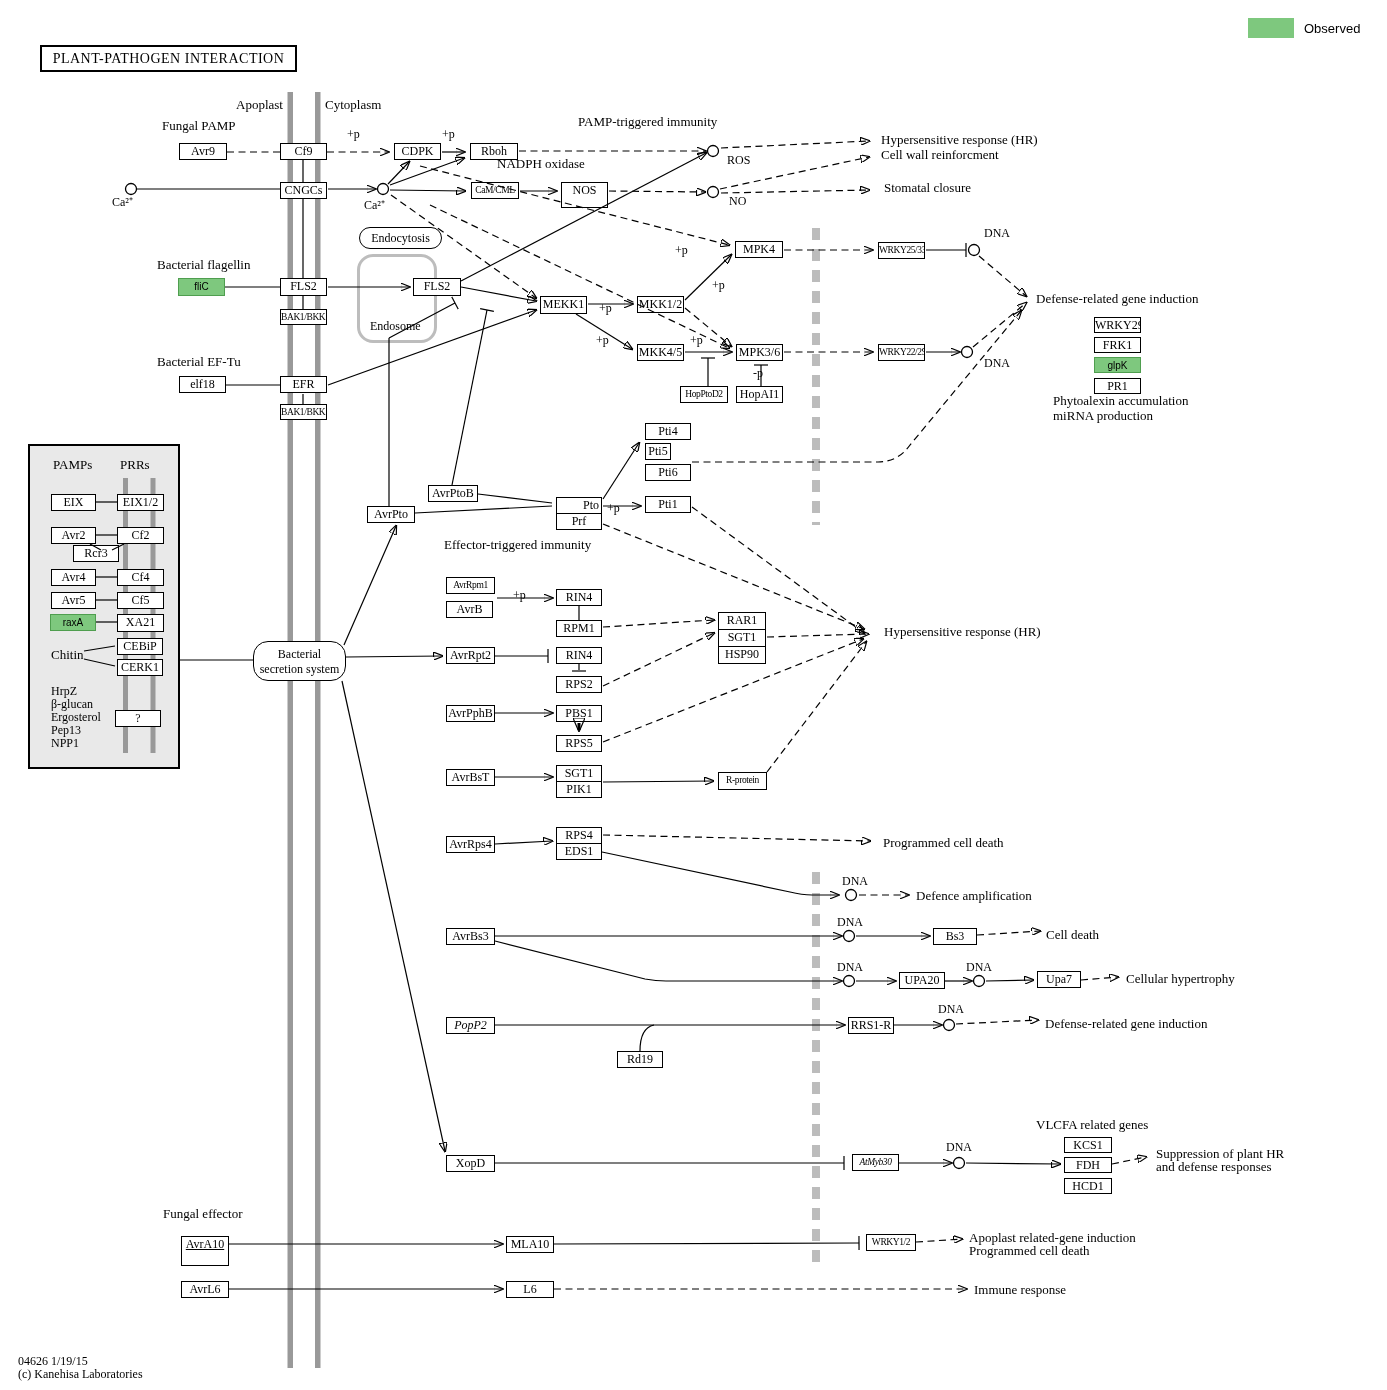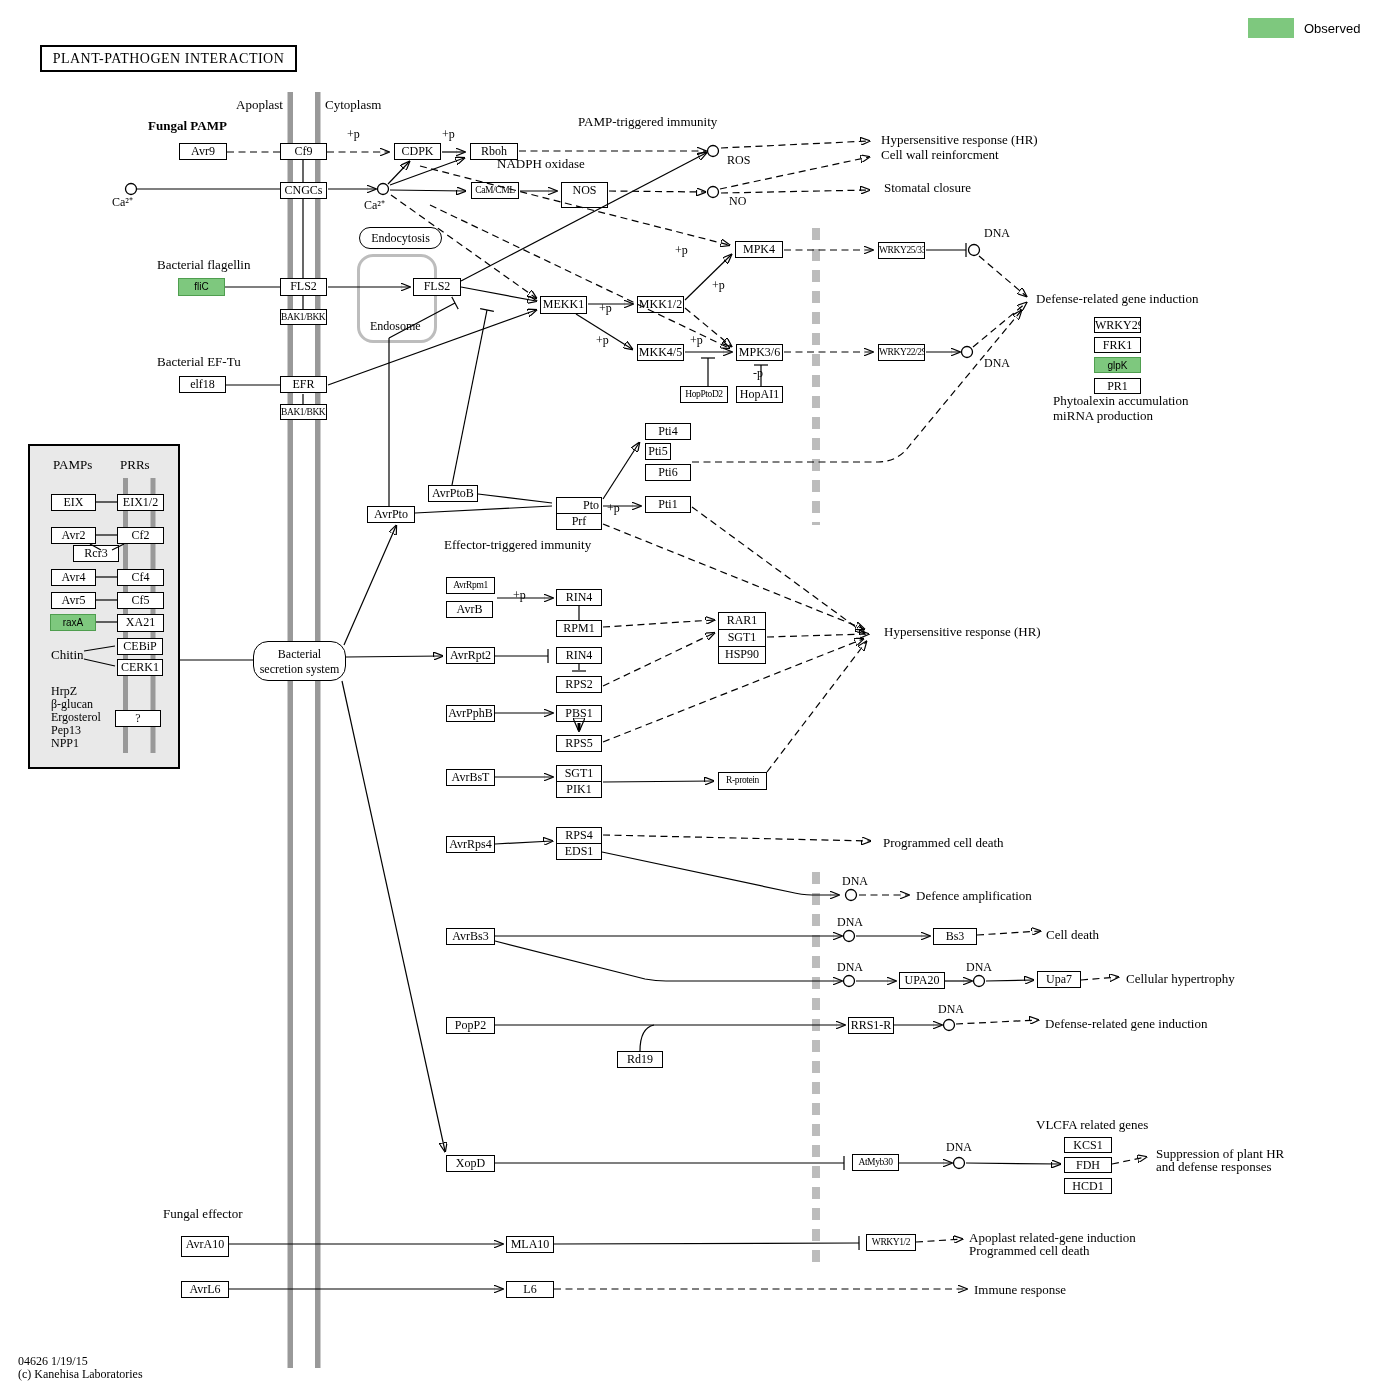--- a/index.html
+++ b/index.html
@@ -69,21 +69,21 @@
   </svg>
 
   <div id="endosome" style="left:357px;top:254px;width:80px;height:89px;">
     <span id="endosome-label">Endosome</span>
   </div>
   <div class="pill" style="left:359px;top:227px;width:83px;height:22px;">Endocytosis</div>
   <div class="pill" id="bss" style="left:253px;top:641px;width:93px;height:40px;"><span>Bacterial</span><br><span>secretion system</span></div>
 
   <div class="lb" style="left:236px;top:97px;">Apoplast</div>
   <div class="lb" style="left:325px;top:97px;">Cytoplasm</div>
-  <div class="lb" style="left:148px;top:118px;font-weight:bold;">Fungal PAMP</div>
+  <div class="lb" style="left:162px;top:118px;">Fungal PAMP</div>
   <div class="lb" style="left:578px;top:114px;">PAMP-triggered immunity</div>
   <div class="lb" style="left:497px;top:156px;">NADPH oxidase</div>
   <div class="lb" style="left:881px;top:132px;">Hypersensitive response (HR)</div>
   <div class="lb" style="left:881px;top:147px;">Cell wall reinforcment</div>
   <div class="lb" style="left:884px;top:180px;">Stomatal closure</div>
   <div class="lb" style="left:157px;top:257px;">Bacterial flagellin</div>
   <div class="lb" style="left:157px;top:354px;">Bacterial EF-Tu</div>
   <div class="lb" style="left:1036px;top:291px;">Defense-related gene induction</div>
   <div class="lb" style="left:1053px;top:393px;">Phytoalexin accumulation</div>
   <div class="lb" style="left:1053px;top:408px;">miRNA production</div>
@@ -187,29 +187,29 @@
   <div class="nb" style="left:718px;top:629px;width:48px;height:18px;">SGT1</div>
   <div class="nb" style="left:718px;top:646px;width:48px;height:18px;">HSP90</div>
   <div class="nb sm" style="left:718px;top:772px;width:49px;height:18px;">R-protein</div>
   <div class="nb" style="left:446px;top:836px;width:49px;height:17px;">AvrRps4</div>
   <div class="nb" style="left:556px;top:827px;width:46px;height:17px;">RPS4</div>
   <div class="nb" style="left:556px;top:843px;width:46px;height:17px;">EDS1</div>
   <div class="nb" style="left:446px;top:928px;width:49px;height:17px;">AvrBs3</div>
   <div class="nb" style="left:933px;top:928px;width:44px;height:17px;">Bs3</div>
   <div class="nb" style="left:899px;top:972px;width:46px;height:17px;">UPA20</div>
   <div class="nb" style="left:1037px;top:971px;width:44px;height:17px;">Upa7</div>
-  <div class="nb" style="left:446px;top:1017px;width:49px;height:17px;">PopP2</div>
+  <div class="nb" style="left:446px;top:1017px;width:49px;height:17px;font-style:italic;">PopP2</div>
   <div class="nb" style="left:617px;top:1051px;width:46px;height:17px;">Rd19</div>
   <div class="nb" style="left:848px;top:1017px;width:46px;height:17px;">RRS1-R</div>
   <div class="nb" style="left:446px;top:1155px;width:49px;height:17px;">XopD</div>
-  <div class="nb sm" style="left:852px;top:1154px;width:47px;height:17px;">AtMyb30</div>
+  <div class="nb sm" style="left:852px;top:1154px;width:47px;height:17px;font-style:italic;">AtMyb30</div>
   <div class="nb" style="left:1064px;top:1137px;width:48px;height:16px;">KCS1</div>
   <div class="nb" style="left:1064px;top:1157px;width:48px;height:16px;">FDH</div>
   <div class="nb" style="left:1064px;top:1178px;width:48px;height:16px;">HCD1</div>
-  <div class="nb" style="left:181px;top:1236px;width:48px;height:21px;">AvrA10</div>
+  <div class="nb" style="left:181px;top:1236px;width:48px;height:30px;text-decoration:underline;">AvrA10</div>
   <div class="nb" style="left:506px;top:1236px;width:48px;height:17px;">MLA10</div>
   <div class="nb sm" style="left:866px;top:1234px;width:50px;height:17px;">WRKY1/2</div>
   <div class="nb" style="left:181px;top:1281px;width:48px;height:17px;">AvrL6</div>
   <div class="nb" style="left:506px;top:1281px;width:48px;height:17px;">L6</div>
 
   <div class="nb" style="left:51px;top:494px;width:45px;height:17px;">EIX</div>
   <div class="nb" style="left:117px;top:494px;width:47px;height:17px;">EIX1/2</div>
   <div class="nb" style="left:51px;top:527px;width:45px;height:17px;">Avr2</div>
   <div class="nb" style="left:117px;top:527px;width:47px;height:17px;">Cf2</div>
   <div class="nb" style="left:73px;top:545px;width:46px;height:17px;">Rcr3</div>

